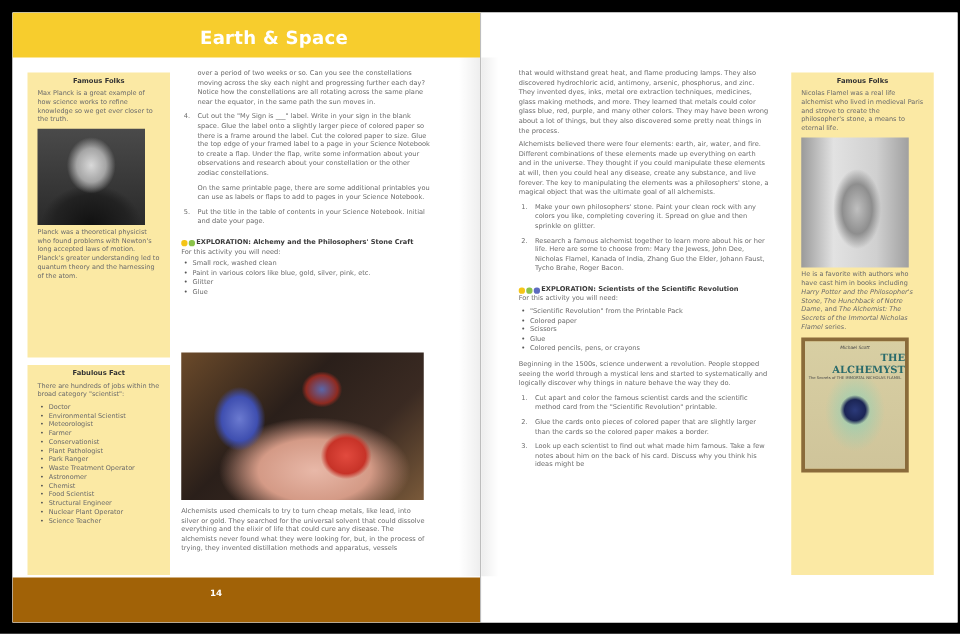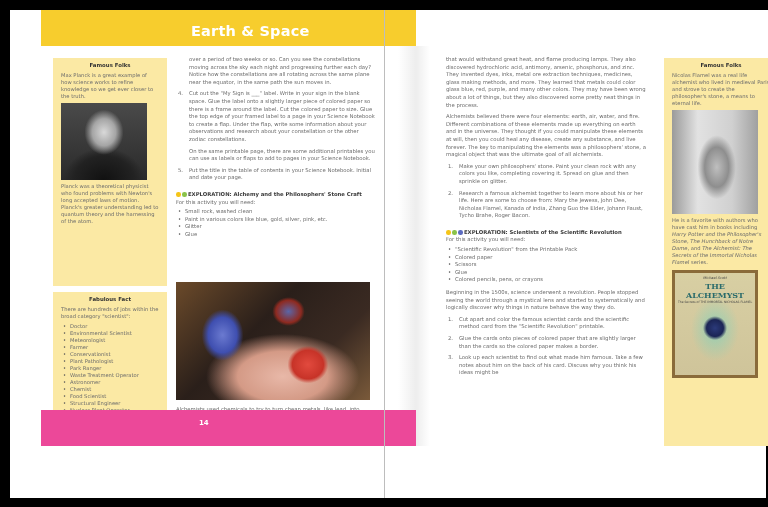--- a/index.html
+++ b/index.html
@@ -4,21 +4,21 @@
 <style>
   html, body { margin: 0; padding: 0; }
   body {
     width: 768px; height: 507px; background: #000; position: relative; overflow: hidden;
     font-family: "DejaVu Sans", sans-serif;
   }
   .spread {
     position: absolute; left: 10px; top: 10px; width: 756px; height: 488px;
     background: #fff;
   }
-  .page { position: absolute; top: 0; height: 436px; background: #fff; overflow: hidden; margin-left: 31px; }
+  .page { position: absolute; top: 0; height: 488px; background: #fff; overflow: hidden; }
   .page.left { left: 0; width: 375px; }
   .page.right { left: 375px; width: 381px; }
   .gutter-shadow-l {
     position: absolute; right: 0; top: 36px; width: 18px; height: 415px;
     background: linear-gradient(to right, rgba(0,0,0,0), rgba(0,0,0,0.07));
   }
   .gutter-shadow-r {
     position: absolute; left: 0; top: 36px; width: 14px; height: 415px;
     background: linear-gradient(to left, rgba(0,0,0,0), rgba(0,0,0,0.07));
   }
@@ -26,21 +26,21 @@
   .header-band {
     position: absolute; left: 0; top: 0; width: 100%; height: 36px; background: #f7cd2d;
   }
   .header-title {
     position: absolute; top: 13px; font-family: "DejaVu Sans", sans-serif; font-weight: bold;
     font-size: 14.5px; color: #fff; letter-spacing: 0.2px;
   }
   .page.left .header-title { left: 150px; }
   .page.right .header-title { left: 120px; }
   .footer-band {
-    position: absolute; left: 0; bottom: 0; width: 100%; height: 36px; background: #ec4899;
+    position: absolute; left: 0; bottom: 0; width: 100%; height: 36px; background: #a16207;
   }
   .page-number {
     position: absolute; top: 9px; font-size: 7px; color: #fff; font-weight: bold;
   }
   .page.left .page-number { left: 158px; }
   .page.right .page-number { left: 158px; }
 
   .sidebar {
     position: absolute; background: #fbe9a4; padding: 4px 8px; box-sizing: border-box;
     font-size: 5.2px; line-height: 7px; color: #6b6b6b;
@@ -92,21 +92,21 @@
       linear-gradient(135deg, #6b4a2a, #2a1f1a 40%, #3a2a22 70%, #7a5a3a);
   }
   .bookcover {
     background:
       radial-gradient(circle 12px at 50% 54%, #2b3a7a 0%, #1b2555 70%, rgba(20,30,70,0) 100%),
       radial-gradient(ellipse 30px 40px at 50% 55%, rgba(120,210,190,0.7) 0%, rgba(120,210,190,0) 80%),
       linear-gradient(#d8cfa3, #cfc49a);
     border: 3px solid #8a6b3a; box-sizing: border-box;
   }
   .bookcover .bk-title {
-    position: absolute; top: 9px; left: 0; width: 100%; text-align: center;
+    position: absolute; top: 9px; left: 0; width: 100%; text-align: right;
     font-family: "DejaVu Serif", serif; font-weight: bold; color: #2a6b6b; font-size: 8px; line-height: 8.5px;
   }
   .bookcover .bk-author {
     position: absolute; top: 2px; left: 0; width: 100%; text-align: center; font-size: 3.5px; color: #444; font-style: italic;
   }
   .bookcover .bk-sub {
     position: absolute; top: 28px; left: 0; width: 100%; text-align: center; font-size: 3px; color: #444; line-height: 3.6px;
   }
 </style>
 </head>

